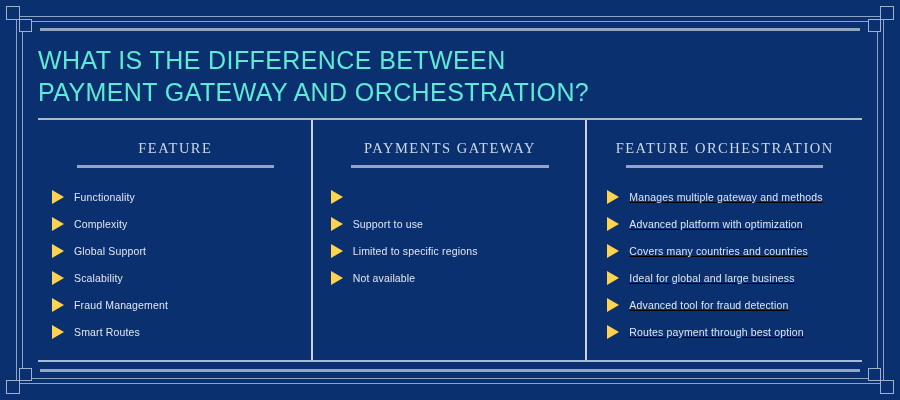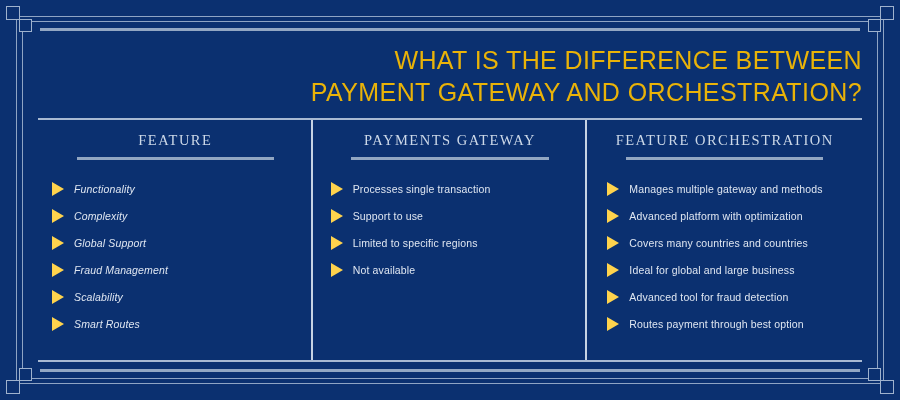--- a/index.html
+++ b/index.html
@@ -88,22 +88,22 @@
   
   .card {
     position: absolute;
     left: 38px;
     top: 30px;
     right: 38px;
     bottom: 30px;
   }
 
   .title {
-    text-align: right;
-    color: #eab308;
+    text-align: left;
+    color: #5eead4;
     font-size: 25px;
     letter-spacing: 0.4px;
     line-height: 1.28;
     font-weight: 400;
     text-transform: uppercase;
     padding-top: 14px;
   }
   .title-line { display: block; white-space: nowrap; }
 
   .head-rule {
@@ -146,21 +146,21 @@
     width: 2px;
     background: #c6d2e3;
   }
 
   .col-head {
     text-align: center;
     color: #ccd8e8;
     font-family: "Liberation Serif", serif;
     font-size: 14.5px;
     letter-spacing: 1.5px;
-    padding-top: 12px;
+    padding-top: 20px;
     white-space: nowrap;
   }
   .col-head-rule {
     height: 3px;
     background: #92a6c2;
     margin: 8px auto 0;
     width: 74%;
   }
 
   .items {
@@ -183,23 +183,23 @@
     border-left: 12px solid #ffd34d;
   }
   .item-label {
     color: #dfe6f1;
     font-size: 10.5px;
     letter-spacing: 0.15px;
     white-space: nowrap;
   }
 
   
-  .col-1 .items { padding-left: 2px; font-style: italic; }
+  .col-1 .items { padding-left: 2px; }
   .col-2 .items { padding-left: 6px; }
-  .col-3 .items { padding-left: 8px; }
+  .col-3 .items { padding-left: 8px; text-decoration: underline; }
 </style>
 </head>
 <body>
 
 <div class="frame">
   <div class="frame-rule"></div>
   <div class="frame-rule-inner"></div>
 
   <div class="corner corner-tl">
     <i class="sq-a"></i>
@@ -246,40 +246,39 @@
         <li class="item">
           <span class="arrow"></span>
           <span class="item-label">Complexity</span>
         </li>
         <li class="item">
           <span class="arrow"></span>
           <span class="item-label">Global Support</span>
         </li>
         <li class="item">
           <span class="arrow"></span>
+          <span class="item-label">Scalability</span>
+        </li>
+        <li class="item">
+          <span class="arrow"></span>
           <span class="item-label">Fraud Management</span>
-        </li>
-        <li class="item">
-          <span class="arrow"></span>
-          <span class="item-label">Scalability</span>
         </li>
         <li class="item">
           <span class="arrow"></span>
           <span class="item-label">Smart Routes</span>
         </li>
       </ul>
     </div>
 
     <div class="col col-2">
       <div class="col-head">PAYMENTS GATEWAY</div>
       <div class="col-head-rule"></div>
       <ul class="items">
         <li class="item">
           <span class="arrow"></span>
-          <span class="item-label">Processes single transaction</span>
         </li>
         <li class="item">
           <span class="arrow"></span>
           <span class="item-label">Support to use</span>
         </li>
         <li class="item">
           <span class="arrow"></span>
           <span class="item-label">Limited to specific regions</span>
         </li>
         <li class="item">

